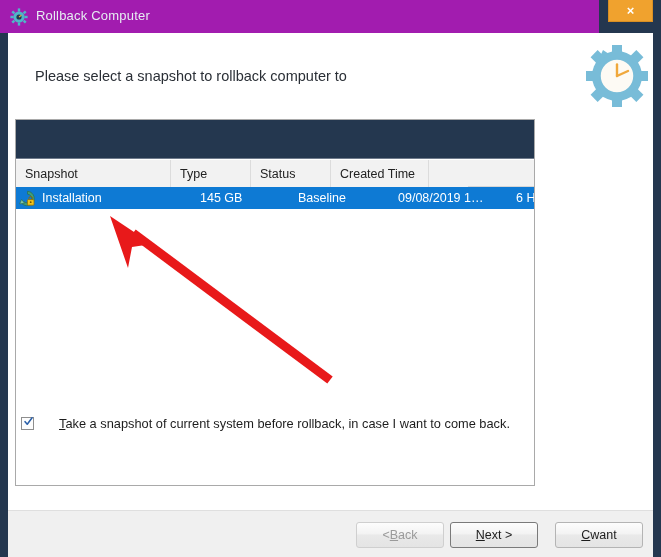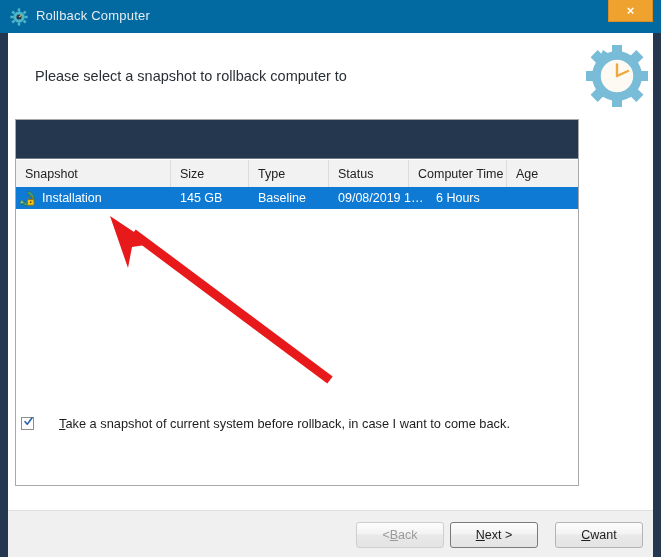--- a/index.html
+++ b/index.html
@@ -21,23 +21,23 @@
     height: 557px;
     background: #24374f;
     box-sizing: border-box;
     overflow: hidden;
   }
 
   
   #titlebar {
     position: absolute;
     left: 0; top: 0;
-    width: 661px;
+    width: 599px;
     height: 33px;
-    background: #0369a1;
+    background: #a21caf;
   }
   #title-icon {
     position: absolute;
     left: 10px; top: 8px;
     width: 18px; height: 18px;
   }
   #title-text {
     position: absolute;
     left: 36px; top: 8px;
     font-size: 13px;
@@ -92,21 +92,21 @@
   #header-icon {
     position: absolute;
     left: 575px; top: 9px;
     width: 68px; height: 68px;
   }
 
   
   #list-control {
     position: absolute;
     left: 7px; top: 86px;
-    width: 564px; height: 367px;
+    width: 520px; height: 367px;
     border: 1px solid #a9a9a9;
     box-sizing: border-box;
     background: #ffffff;
     overflow: hidden;
   }
   #list-toolbar {
     position: absolute;
     left: 0; top: 0;
     width: 628px; height: 39px;
     background: #24374f;
@@ -139,20 +139,21 @@
   #list-rows {
     position: absolute;
     left: 0; top: 67px;
     width: 628px;
   }
   .row {
     height: 22px;
     display: flex;
     align-items: center;
     cursor: pointer;
+    gap: 20px;
   }
   .row.selected .cell { color: #ffffff; }
   .row .rowbg {
     position: absolute;
     left: 0;
     width: 600px;
     height: 22px;
     background: #0e7ad4;
     z-index: 0;
   }
@@ -299,25 +300,23 @@
           <path d="M13 23 A24 24 0 0 1 26 12 L20 8 Z" fill="#78bcd8"></path>
         </svg>
       </span>
     </div>
 
     <div id="list-control">
       <div id="list-toolbar"></div>
 
       <div id="list-header">
         <div class="hcell" style="width:155px">Snapshot</div>
-        <div class="hcell" style="width:78px">Size</div>
         <div class="hcell" style="width:80px">Type</div>
         <div class="hcell" style="width:80px">Status</div>
-        <div class="hcell" style="width:98px">Computer Time</div>
-        <div class="hcell" style="width:98px">Age</div>
+        <div class="hcell" style="width:98px">Created Time</div>
         <div class="hcell" style="width:39px;border-right:none"></div>
       </div>
 
       <div id="list-rows">
         <div class="row selected">
           <div class="rowbg"></div>
           <span id="row-icon">
             <svg width="17" height="17" viewBox="0 0 17 17">
               <path d="M8.5 1.3 A7.2 7.2 0 1 1 3.0 13.6 L5.1 11.6 A4.4 4.4 0 1 0 8.5 4.1 Z" fill="#3f9f78" stroke="#2d6e55" stroke-width="0.8"></path>
               <path d="M2.6 9.4 L0.6 13.9 L5.6 13.3 Z" fill="#7fc6a5" stroke="#2d6e55" stroke-width="0.7"></path>

